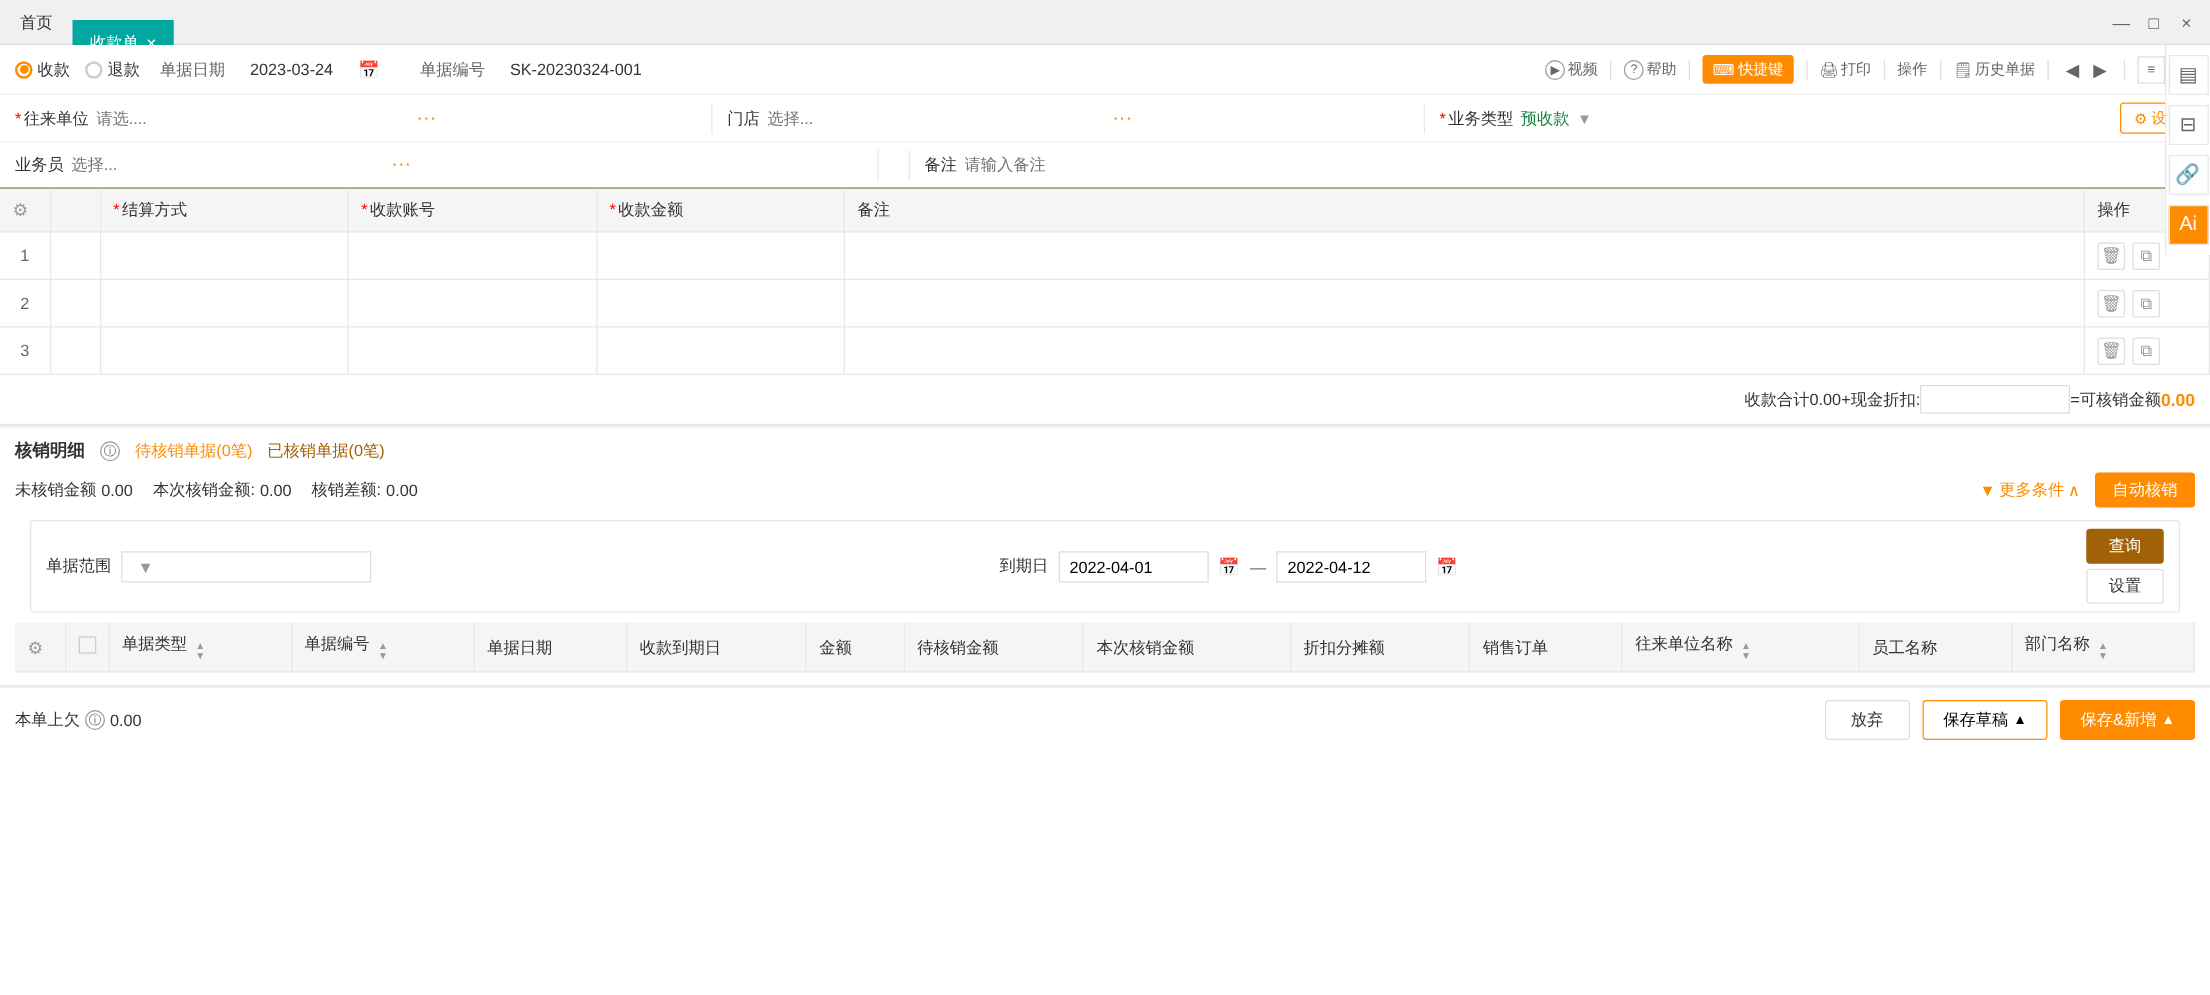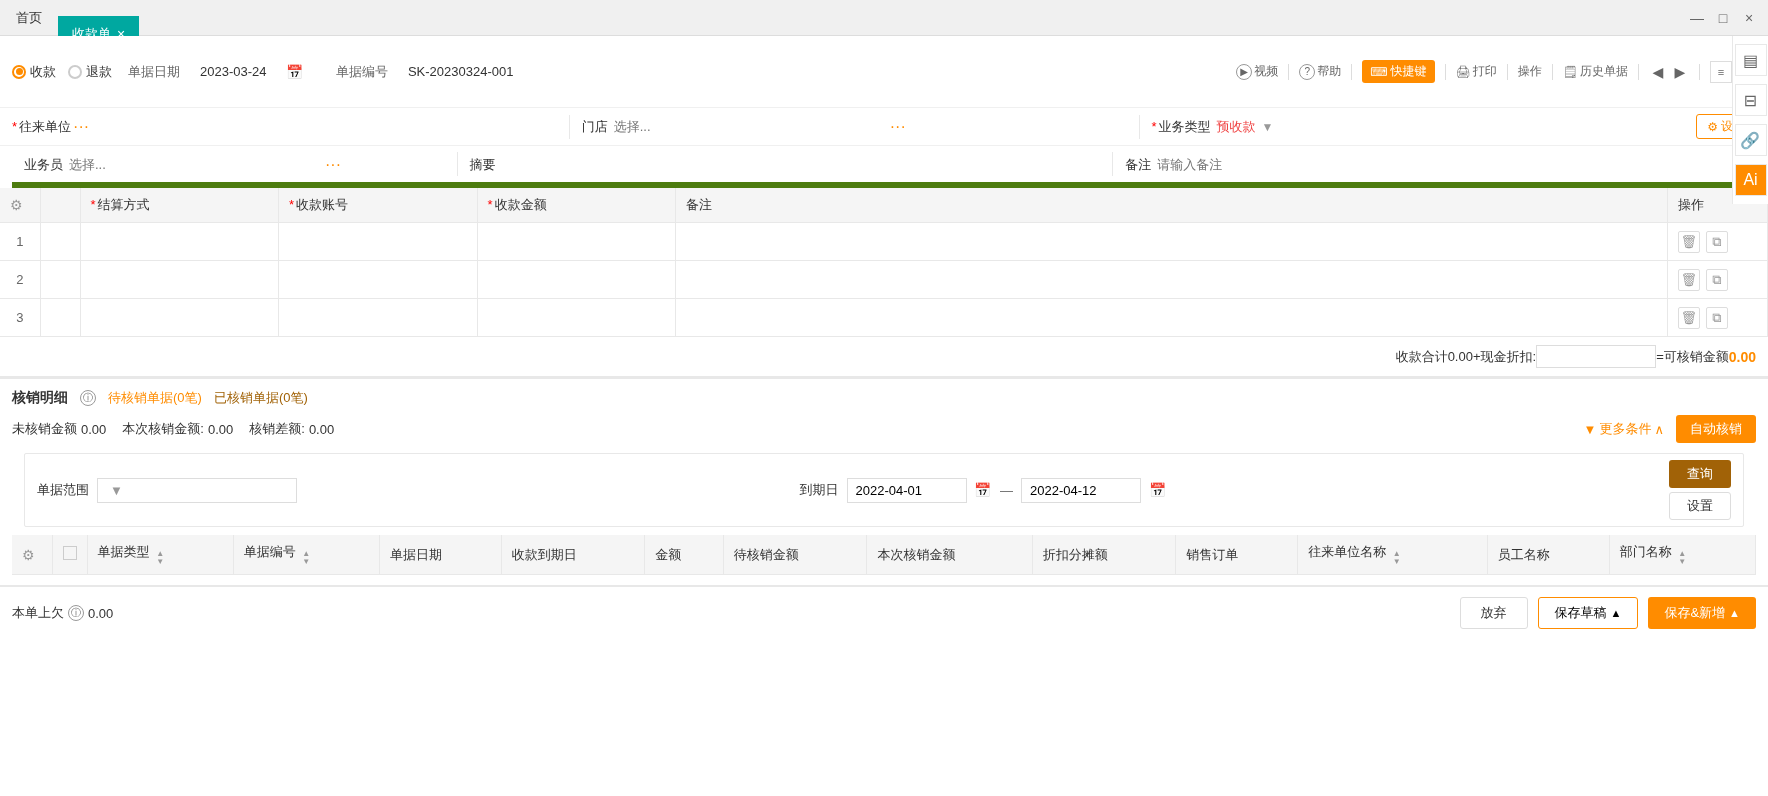--- a/index.html
+++ b/index.html
@@ -13,21 +13,21 @@
     .tab-bar-right { margin-left: auto; display: flex; align-items: center; padding-right: 10px; gap: 8px; }
     .window-btn { width: 18px; height: 18px; display: flex; align-items: center; justify-content: center; cursor: pointer; font-size: 14px; color: #666; }
 
     
     .main-container { background: white; height: calc(796px - 36px); display: flex; flex-direction: column; overflow: hidden; }
 
     
     .form-area { background: white; padding: 0; border-bottom: 1px solid #e8e8e8; }
 
     
-    .toolbar-row { display: flex; align-items: center; padding: 24px 12px; gap: 16px; border-bottom: 1px solid #f0f0f0; }
+    .toolbar-row { display: flex; align-items: center; padding: 8px 12px; gap: 16px; border-bottom: 1px solid #f0f0f0; }
     .radio-group { display: flex; gap: 12px; align-items: center; }
     .radio-item { display: flex; align-items: center; gap: 4px; cursor: pointer; font-size: 13px; }
     .radio-dot { width: 14px; height: 14px; border-radius: 50%; border: 2px solid #ff8c00; display: flex; align-items: center; justify-content: center; }
     .radio-dot.active::after { content: ''; width: 7px; height: 7px; border-radius: 50%; background: #ff8c00; display: block; }
     .radio-dot.inactive { border-color: #ccc; }
 
     .field-label { color: #666; font-size: 13px; }
     .field-value { color: #333; font-size: 13px; margin-left: 4px; }
     .date-icon { color: #ff8c00; margin-left: 4px; cursor: pointer; font-size: 14px; }
     .bill-number { margin-left: 16px; }
@@ -47,23 +47,23 @@
     .field-group { display: flex; align-items: center; flex: 1; }
     .field-required { color: red; margin-right: 2px; }
     .field-name { color: #333; font-size: 13px; white-space: nowrap; }
     .field-input { border: none; border-bottom: 1px solid transparent; padding: 3px 6px; font-size: 13px; color: #999; flex: 1; min-width: 80px; outline: none; }
     .field-more { color: #ff8c00; cursor: pointer; font-size: 16px; margin-left: 2px; }
     .field-divider { width: 1px; height: 24px; background: #e8e8e8; margin: 0 12px; }
 
     .settings-btn { border: 1px solid #ff8c00; color: #ff8c00; background: white; padding: 3px 10px; border-radius: 3px; cursor: pointer; font-size: 12px; display: flex; align-items: center; gap: 3px; }
 
     
-    .form-fields-2 { padding: 6px 12px; display: flex; align-items: flex-end; border-bottom: 6px solid #4d7c0f; margin-left: 12px; }
+    .form-fields-2 { padding: 6px 12px; display: flex; align-items: center; border-bottom: 1px solid #4d7c0f; }
     .business-type-select { display: flex; align-items: center; gap: 6px; }
-    .select-value { color: #ef4444; font-size: 13px; }
+    .select-value { color: #15803d; font-size: 13px; }
     .select-arrow { color: #999; font-size: 12px; cursor: pointer; }
 
     
     .table-area { flex: none; }
     .data-table { width: 100%; border-collapse: collapse; }
     .table-header { background: #f5f5f5; }
     .table-header th { padding: 8px 10px; text-align: left; font-weight: normal; color: #333; font-size: 13px; border-right: 1px solid #e8e8e8; border-bottom: 1px solid #e8e8e8; white-space: nowrap; }
     .table-body td { padding: 6px 10px; border-right: 1px solid #e8e8e8; border-bottom: 1px solid #e8e8e8; font-size: 13px; height: 38px; }
     .row-num { color: #666; text-align: center; width: 40px; }
     .table-actions { display: flex; gap: 6px; align-items: center; }
@@ -201,20 +201,21 @@
           <div class="layout-icon">≡</div>
           <div class="layout-icon active">⊞</div>
         </div>
       </div>
     </div>
 
     <div class="form-fields">
       <div class="field-group">
         <span class="field-required">*</span>
         <span class="field-name">往来单位</span>
+        <input class="field-input" style="max-width: 260px;" placeholder="请选....">
         <span class="field-more">···</span>
       </div>
       <div class="field-divider"></div>
       <div class="field-group">
         <span class="field-name">门店</span>
         <input class="field-input" style="max-width: 280px;" placeholder="选择...">
         <span class="field-more">···</span>
       </div>
       <div class="field-divider"></div>
       <div class="field-group">
@@ -233,24 +234,20 @@
       </div>
     </div>
 
     <div class="form-fields-2">
       <div class="field-group" style="flex:1;">
         <span class="field-name">业务员</span>
         <input class="field-input" style="max-width: 260px;" placeholder="选择...">
         <span class="field-more">···</span>
       </div>
       <div class="field-divider"></div>
-      <div class="field-group" style="flex:1.5;">
-        <span class="field-name">摘要</span>
-        <input class="field-input" style="max-width: 400px;">
-      </div>
       <div class="field-divider"></div>
       <div class="field-group" style="flex:1.5;">
         <span class="field-name">备注</span>
         <input class="field-input" placeholder="请输入备注" style="">
       </div>
     </div>
 
     <div class="table-area">
       <table class="data-table">
         <thead class="table-header">

